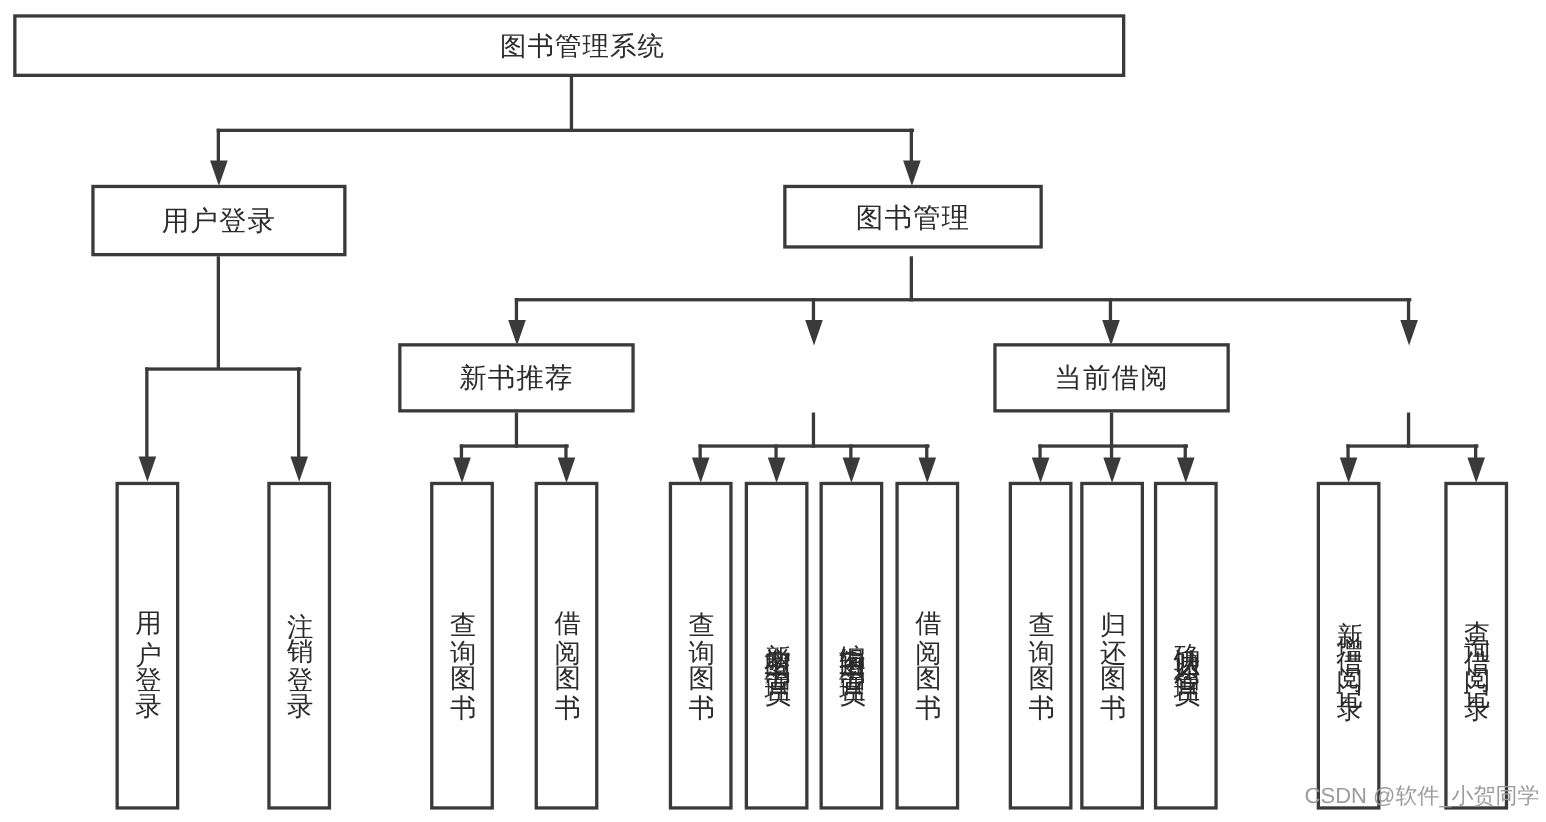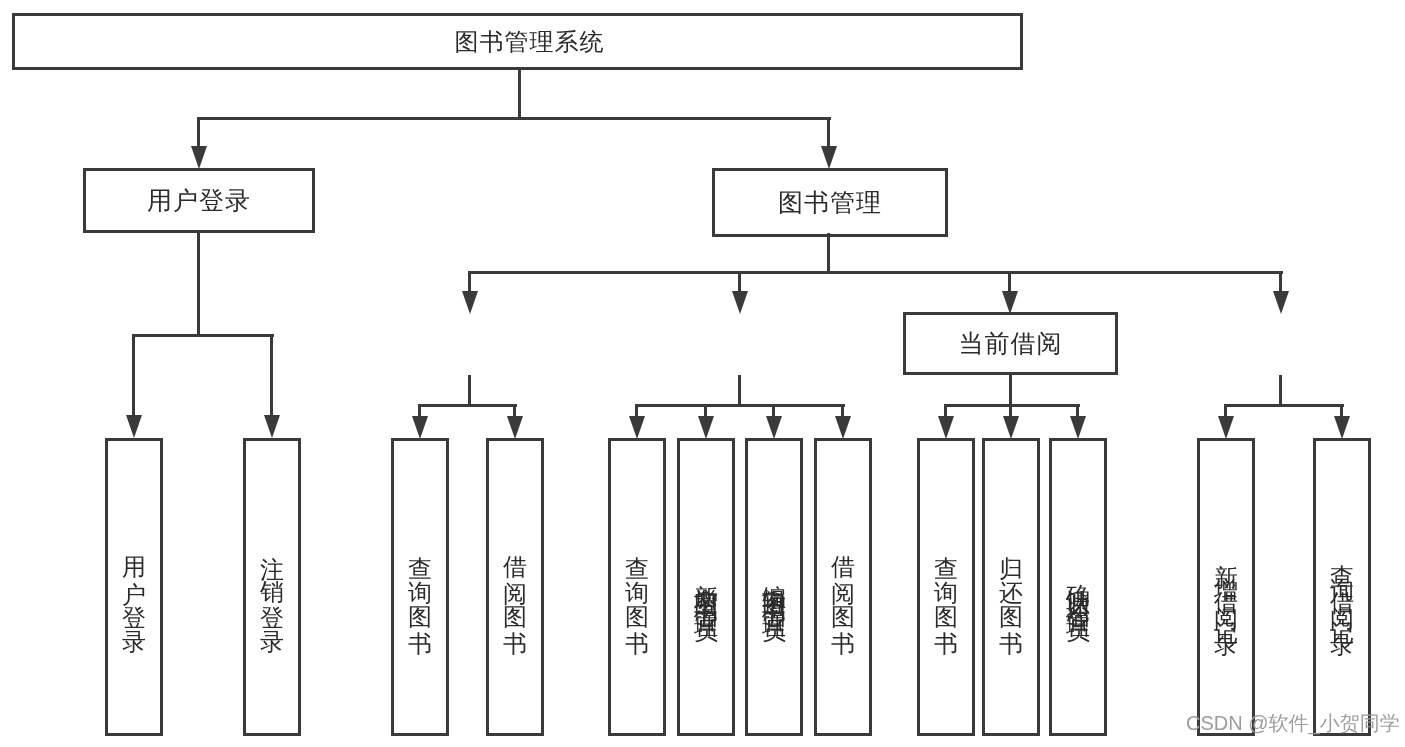--- a/index.html
+++ b/index.html
@@ -63,40 +63,41 @@
   <div class="box root-label" style="left:12px;top:13px;width:1011px;height:57px">图书管理系统</div>
 
   <div class="v" style="left:518px;top:70px;height:48px"></div>
   <div class="h" style="left:197px;top:117px;width:634px"></div>
   <div class="v" style="left:197px;top:117px;height:31px"></div>
   <div class="arrow" style="left:191px;top:146px"></div>
   <div class="v" style="left:827px;top:117px;height:31px"></div>
   <div class="arrow" style="left:821px;top:146px"></div>
 
   <div class="box hlabel" style="left:83px;top:168px;width:232px;height:65px">用户登录</div>
-  <div class="box hlabel" style="left:712px;top:168px;width:236px;height:69px">图书管理</div>
+  <div class="box hlabel" style="left:712px;top:168px;width:236px;height:58px">图书管理</div>
 
   <div class="v" style="left:197px;top:233px;height:103px"></div>
   <div class="h" style="left:132px;top:334px;width:142px"></div>
   <div class="v" style="left:132px;top:334px;height:83px"></div>
   <div class="arrow" style="left:126px;top:415px"></div>
   <div class="v" style="left:270px;top:334px;height:83px"></div>
   <div class="arrow" style="left:264px;top:415px"></div>
 
   <div class="v" style="left:827px;top:233px;height:41px"></div>
   <div class="h" style="left:468px;top:271px;width:815px"></div>
   <div class="v" style="left:468px;top:271px;height:21px"></div>
   <div class="arrow" style="left:462px;top:291px"></div>
   <div class="v" style="left:738px;top:271px;height:21px"></div>
   <div class="arrow" style="left:732px;top:291px"></div>
   <div class="v" style="left:1008px;top:271px;height:21px"></div>
   <div class="arrow" style="left:1002px;top:291px"></div>
   <div class="v" style="left:1279px;top:271px;height:21px"></div>
   <div class="arrow" style="left:1273px;top:291px"></div>
 
+  <div class="box hlabel" style="left:362px;top:312px;width:215px;height:63px">新书推荐</div>
   <div class="box hlabel" style="left:903px;top:312px;width:215px;height:63px">当前借阅</div>
 
   <div class="v" style="left:468px;top:375px;height:32px"></div>
   <div class="h" style="left:418px;top:404px;width:99px"></div>
   <div class="v" style="left:418px;top:404px;height:13px"></div>
   <div class="arrow" style="left:412px;top:416px"></div>
   <div class="v" style="left:513px;top:404px;height:13px"></div>
   <div class="arrow" style="left:507px;top:416px"></div>
 
   <div class="v" style="left:738px;top:375px;height:32px"></div>

